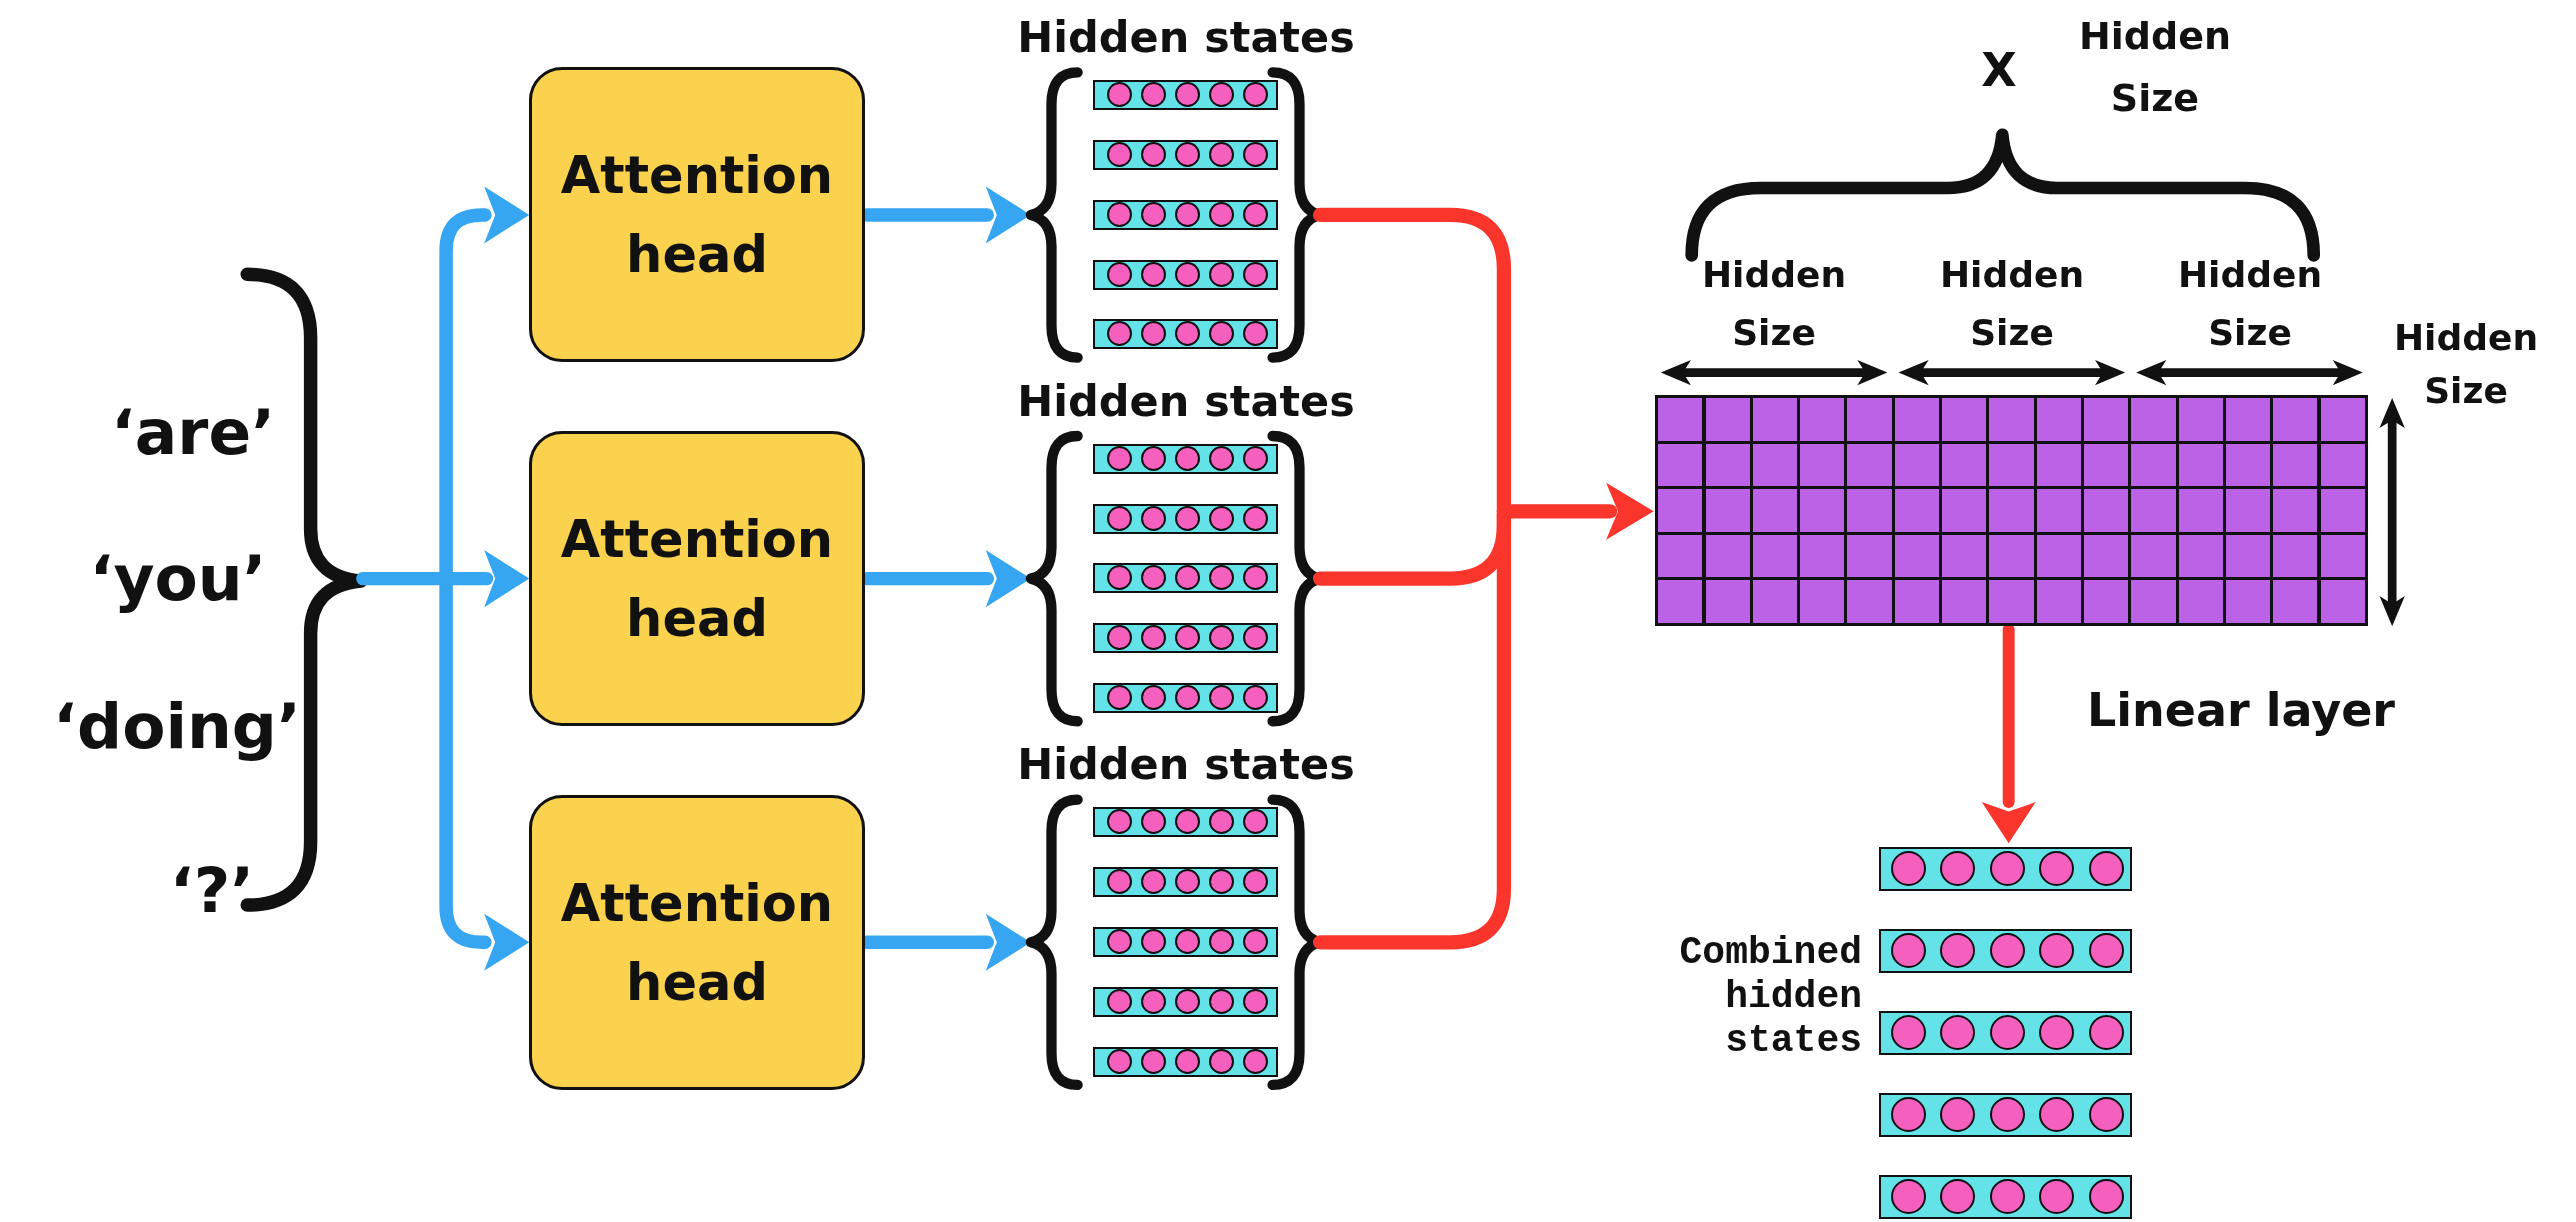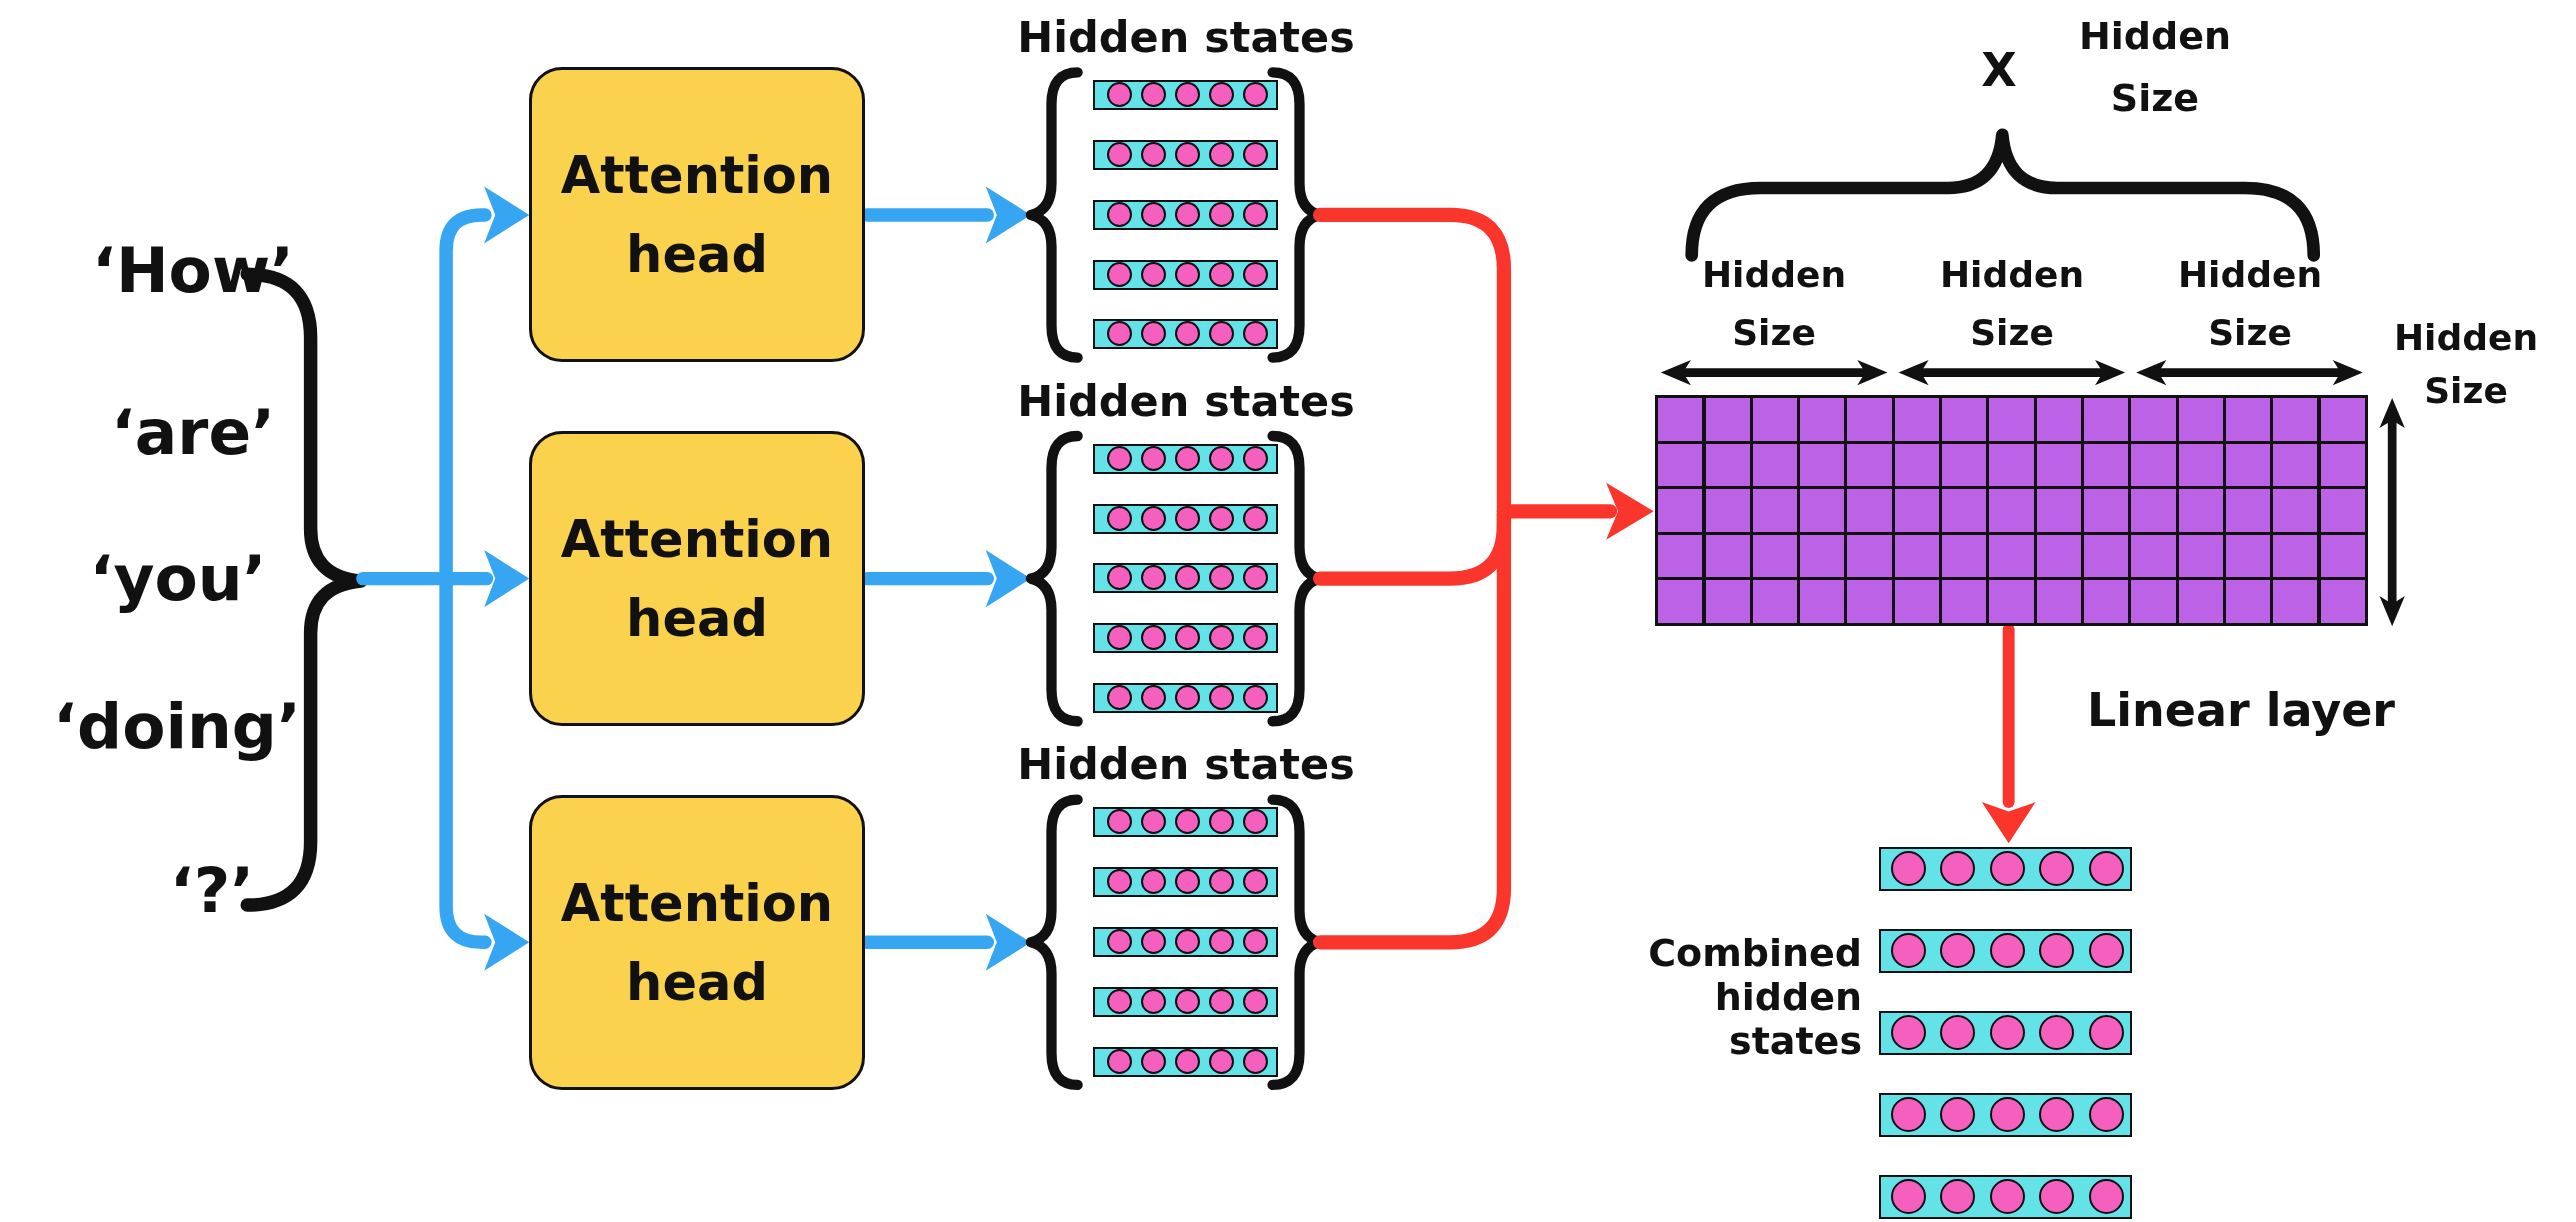--- a/index.html
+++ b/index.html
@@ -65,20 +65,21 @@
   #rowsize-label{font-size:36px;line-height:53px;}
   #linear-label{font-size:46px;margin-top:40px;}
   #combined-label{
     position:absolute;
     right:714px;top:997px;
     transform:translateY(-50%);
     text-align:right;
     color:#111;font-weight:bold;
     font-size:38px;line-height:44px;
     white-space:pre-line;
+    font-family:Liberation Mono, monospace;
   }
 </style>
 </head>
 <body>
 
 <div id="canvas">
 
   <svg id="wires" viewBox="0 0 3251 1543">
       <path d="M 312 346 Q 392 346 392 426 L 392 667 Q 392 727 455 733 Q 392 739 392 799 L 392 1062 Q 392 1142 312 1142" fill="none" stroke="#111111" stroke-width="17" stroke-linecap="round" stroke-linejoin="round"></path>
       <path d="M 612 271 L 608 271 Q 563 271 563 316 L 563 1144 Q 563 1189 608 1189 L 612 1189" fill="none" stroke="#36A5F2" stroke-width="17" stroke-linecap="round" stroke-linejoin="round"></path>
@@ -113,21 +114,20 @@
       <path d="M 2726 470 L 2952 470" fill="none" stroke="#111111" stroke-width="11" stroke-linecap="round" stroke-linejoin="round"></path>
       <polygon points="2696,470 2734,454 2724,470 2734,486" fill="#111111"></polygon>
       <polygon points="2982,470 2944,454 2954,470 2944,486" fill="#111111"></polygon>
       <path d="M 3019 534 L 3019 758" fill="none" stroke="#111111" stroke-width="11" stroke-linecap="round" stroke-linejoin="round"></path>
       <polygon points="3019,502 3003,540 3019,530 3035,540" fill="#111111"></polygon>
       <polygon points="3019,790 3003,752 3019,762 3035,752" fill="#111111"></polygon>
       <path d="M 2535 794 L 2535 1012" fill="none" stroke="#FA352C" stroke-width="15" stroke-linecap="round" stroke-linejoin="round"></path>
       <polygon points="2535,1064 2501,1012 2535,1024 2569,1012" fill="#FA352C"></polygon>
     </svg>
 
-  <div class="label word" style="left:193px;top:271px">‘How’</div>
   <div class="label word" style="left:193px;top:433px">‘are’</div>
   <div class="label word" style="left:178px;top:579px">‘you’</div>
   <div class="label word" style="left:177px;top:727px">‘doing’</div>
   <div class="label word" style="left:212px;top:891px">‘?’</div>
 
   <div id="heads">
       <div class="head-box" style="top: 67px;">Attention
 head</div>
       <div class="head-box" style="top: 431px;">Attention
 head</div>

